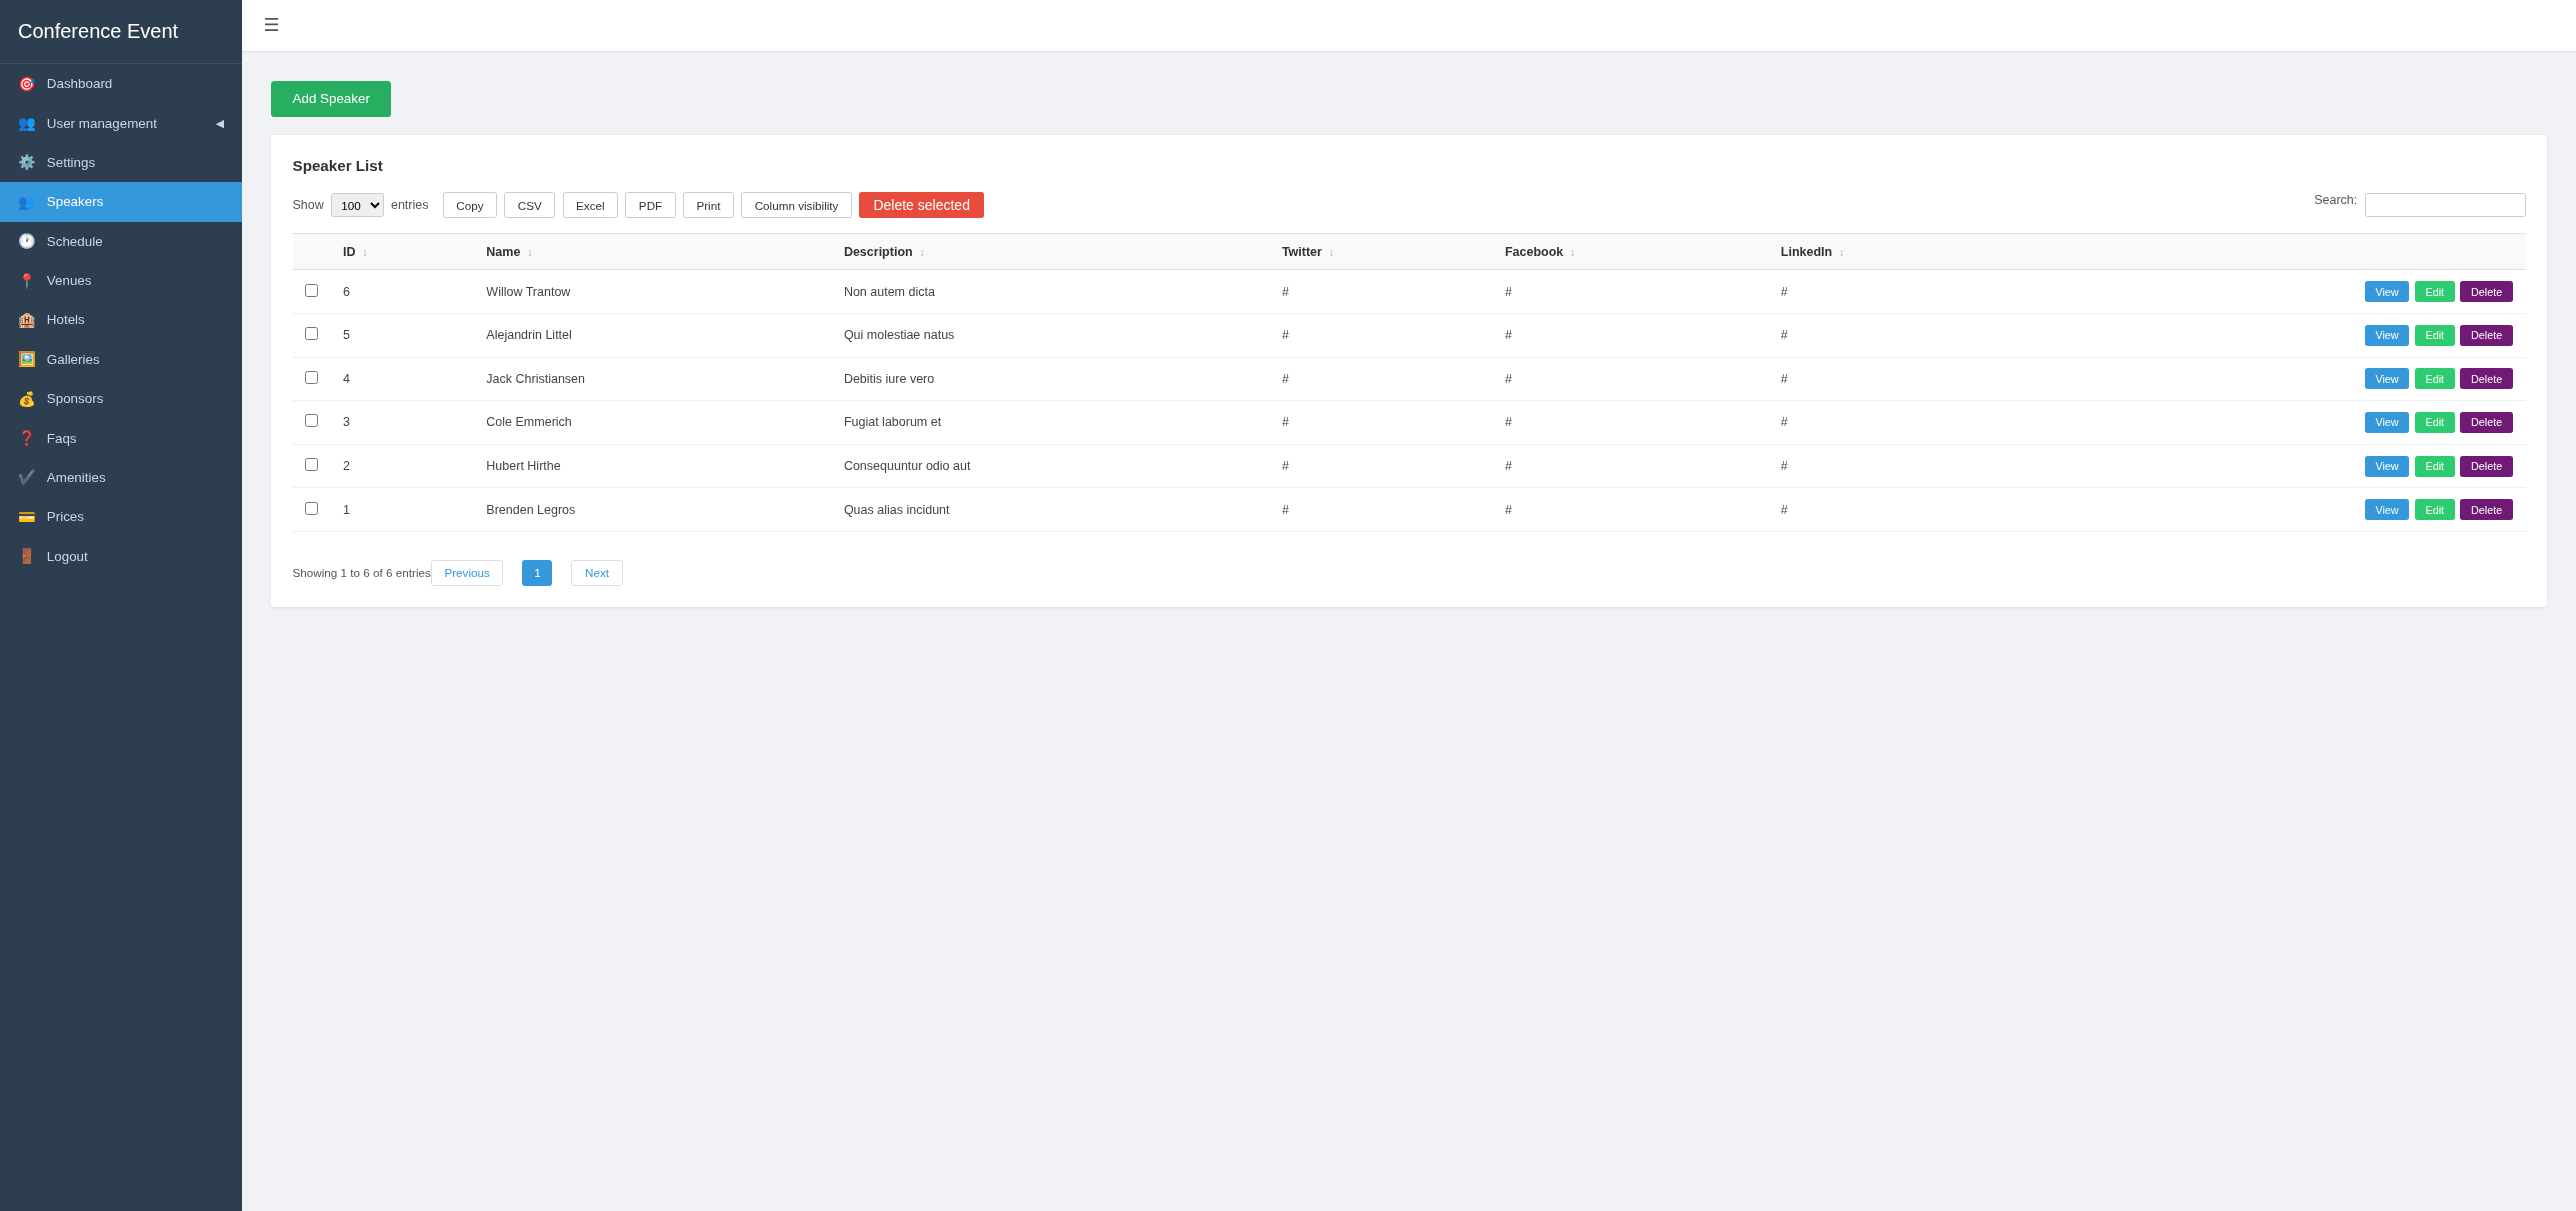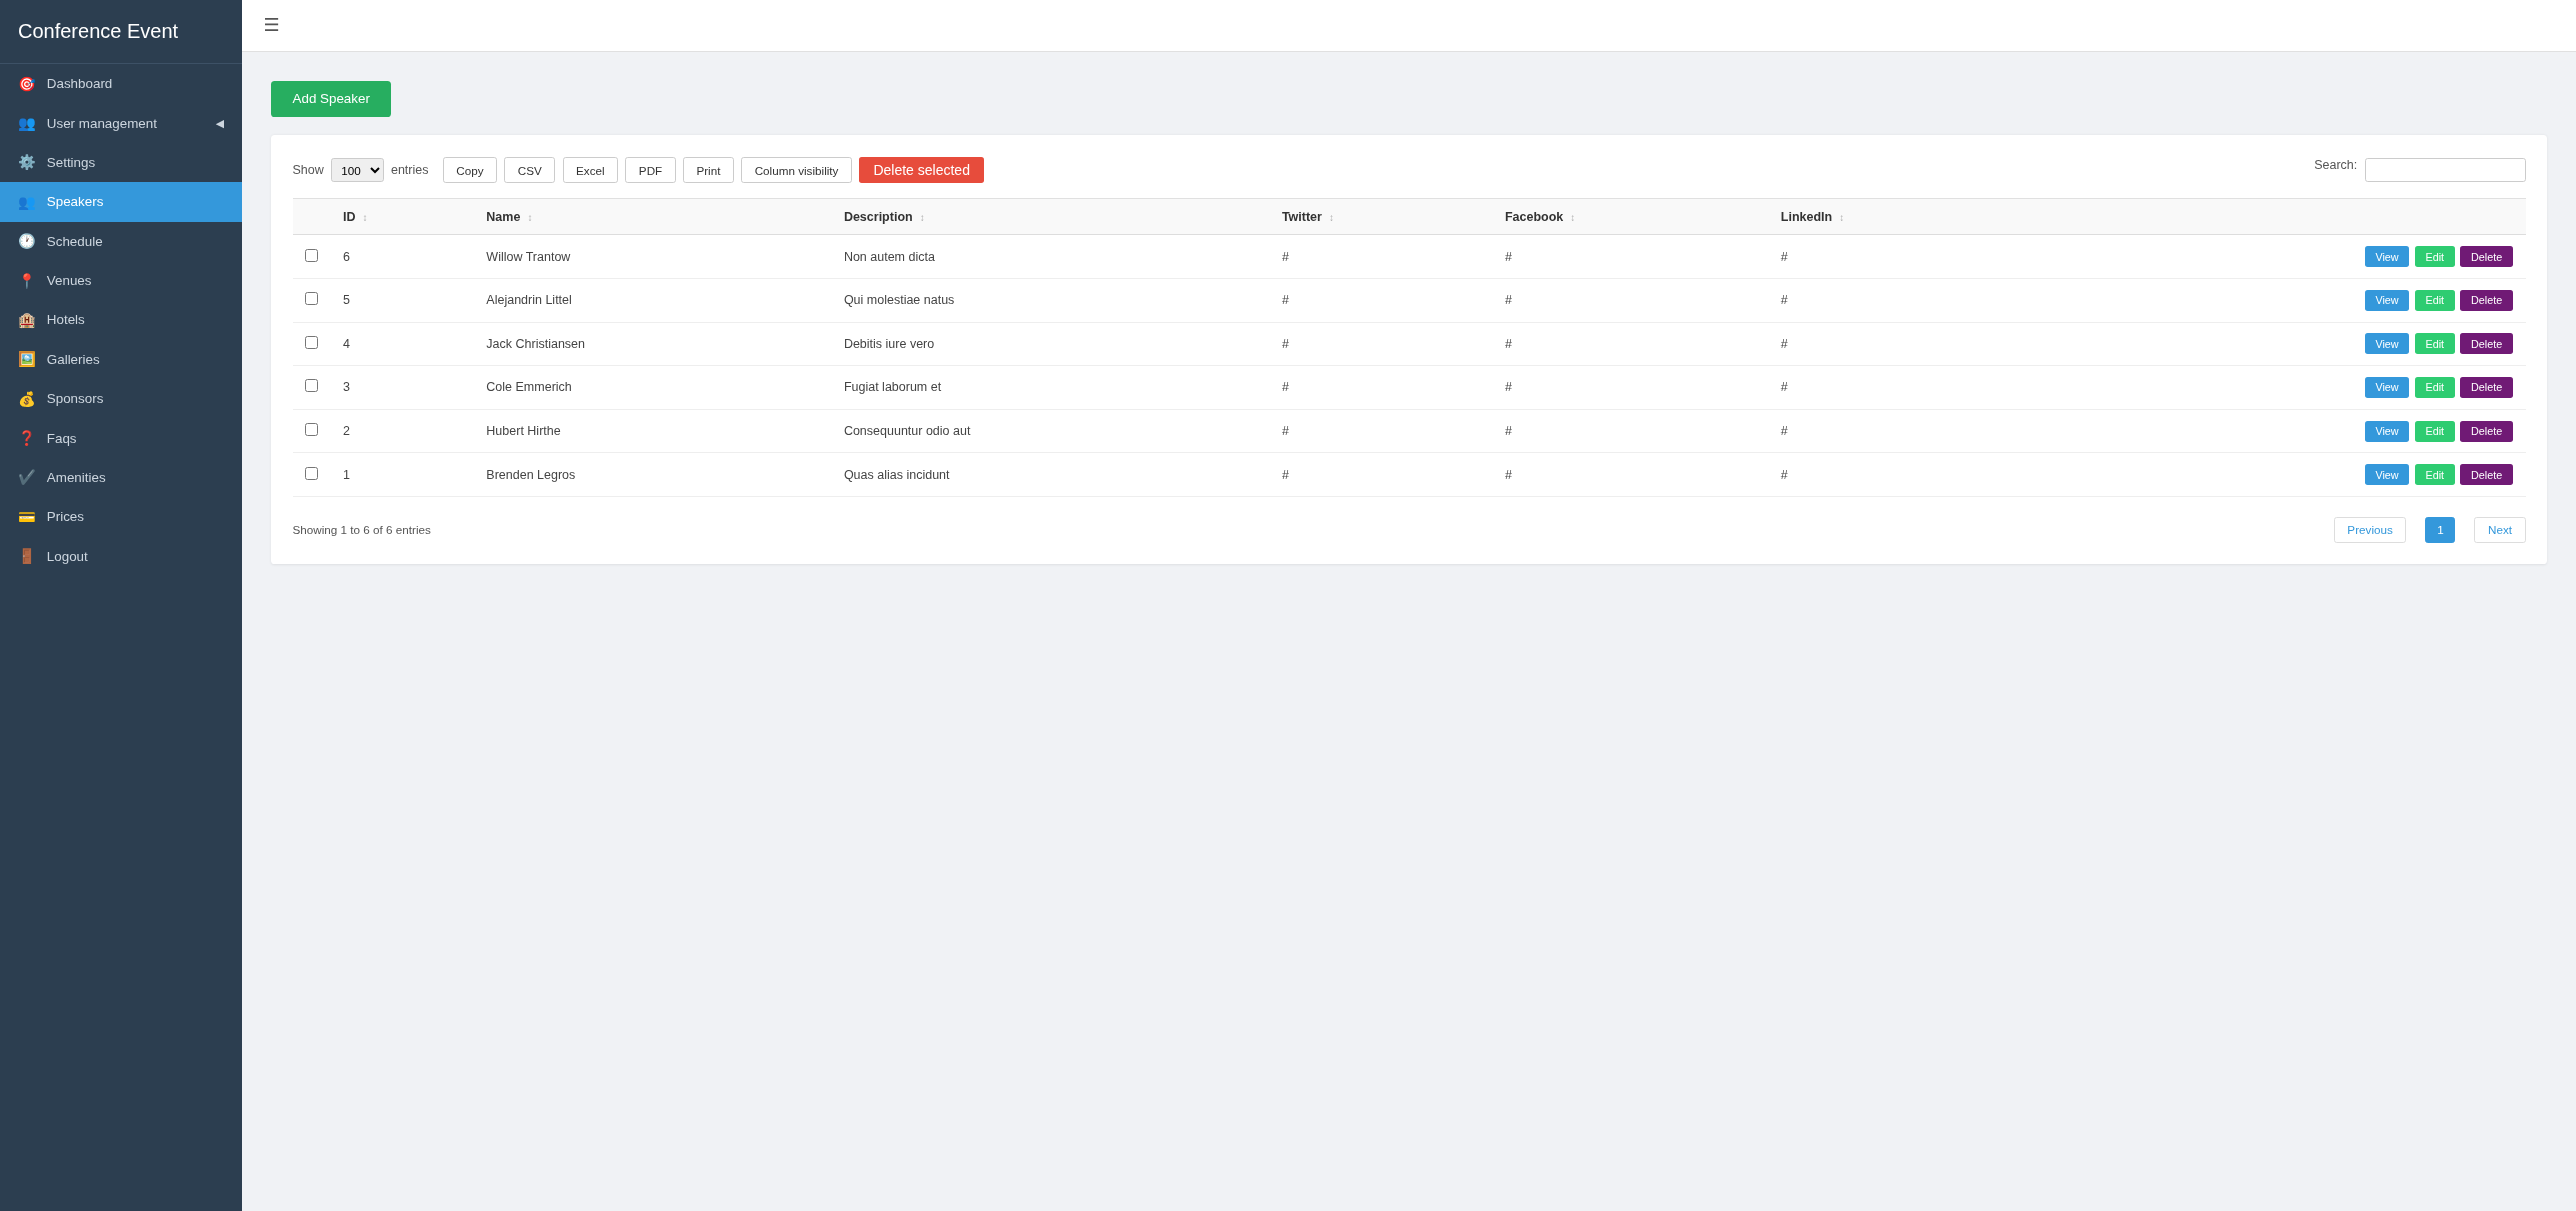--- a/index.html
+++ b/index.html
@@ -154,22 +154,22 @@
     .action-cell { text-align: right; white-space: nowrap; }
 
     .btn-view { background: #3498db; color: #fff; border: none; padding: 4.5px 10.8px; border-radius: 2.7px; cursor: pointer; font-size: 10.8px; margin-right: 1.8px; }
     .btn-edit { background: #2ecc71; color: #fff; border: none; padding: 4.5px 10.8px; border-radius: 2.7px; cursor: pointer; font-size: 10.8px; margin-right: 1.8px; }
     .btn-delete { background: #701a75; color: #fff; border: none; padding: 4.5px 10.8px; border-radius: 2.7px; cursor: pointer; font-size: 10.8px; }
 
     
     .table-footer {
       display: flex;
       align-items: center;
-      justify-content: space-between;
-      margin-top: 20px;
+      justify-content: flex-start;
+      margin-top: 28px;
       font-size: 11.7px;
       color: #555;
     }
     .pagination {
       display: flex;
       align-items: center;
       gap: 19px;
     }
     .page-btn {
       border: 0.9px solid #ddd;
@@ -263,20 +263,21 @@
     </div>
 </nav>
 
 <div id="main">
   <div id="topbar">
     <span style="cursor:pointer;">☰</span>
   </div>
   <div id="content">
     <button class="add-btn">Add Speaker</button>
     <div class="card">
+      <div class="card-title">Speaker List</div>
 
       <div class="table-controls">
         <span class="show-label">Show</span>
         <select class="entries-select">
           <option>100</option>
           <option>25</option>
           <option>50</option>
         </select>
         <span class="entries-label">entries</span>
         <button class="ctrl-btn">Copy</button>

